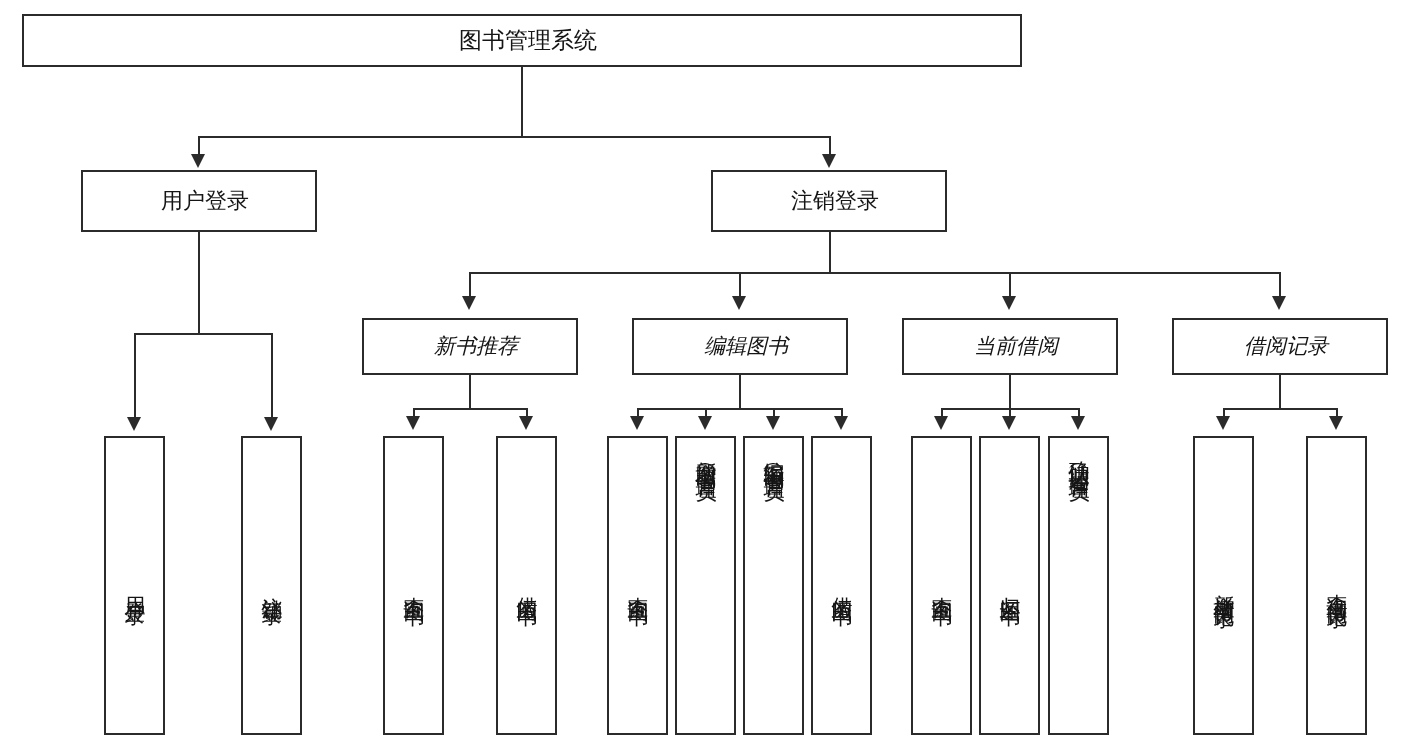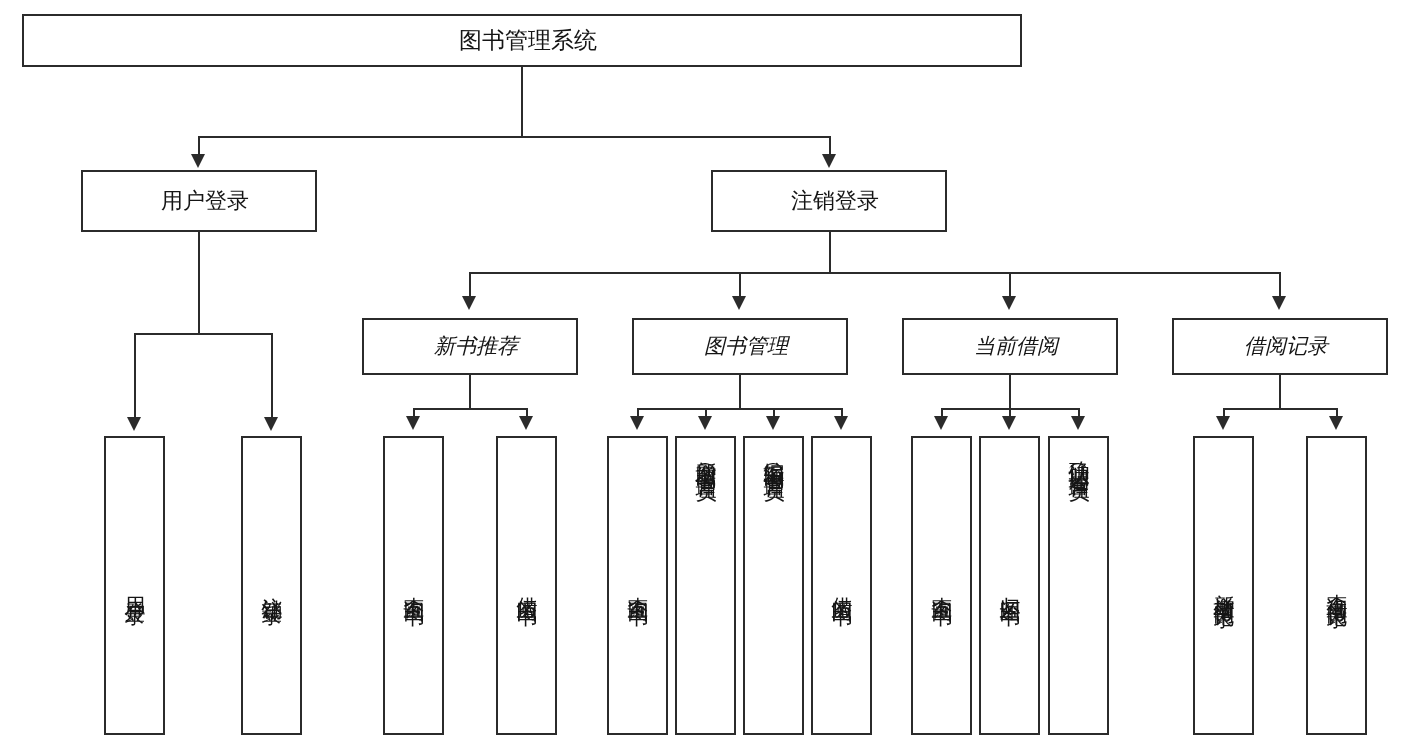--- a/index.html
+++ b/index.html
@@ -108,21 +108,21 @@
   <div class="arrow" style="left:732px;top:296px;"></div>
   <div class="vline" style="left:1009px;top:272px;height:26px;"></div>
   <div class="arrow" style="left:1002px;top:296px;"></div>
   <div class="vline" style="left:1279px;top:272px;height:26px;"></div>
   <div class="arrow" style="left:1272px;top:296px;"></div>
 
   <div class="node lvl3" style="left:362px;top:318px;width:216px;height:57px;">
     <span>新书推荐</span>
   </div>
   <div class="node lvl3" style="left:632px;top:318px;width:216px;height:57px;">
-    <span>图书管理</span>
+    <span>编辑图书</span>
   </div>
   <div class="node lvl3" style="left:1172px;top:318px;width:216px;height:57px;">
     <span>借阅记录</span>
   </div>
   <div class="node lvl3" style="left:902px;top:318px;width:216px;height:57px;">
     <span>当前借阅</span>
   </div>
 
   <div class="vline" style="left:469px;top:375px;height:33px;"></div>
   <div class="hline" style="left:413px;top:408px;width:113px;"></div>

